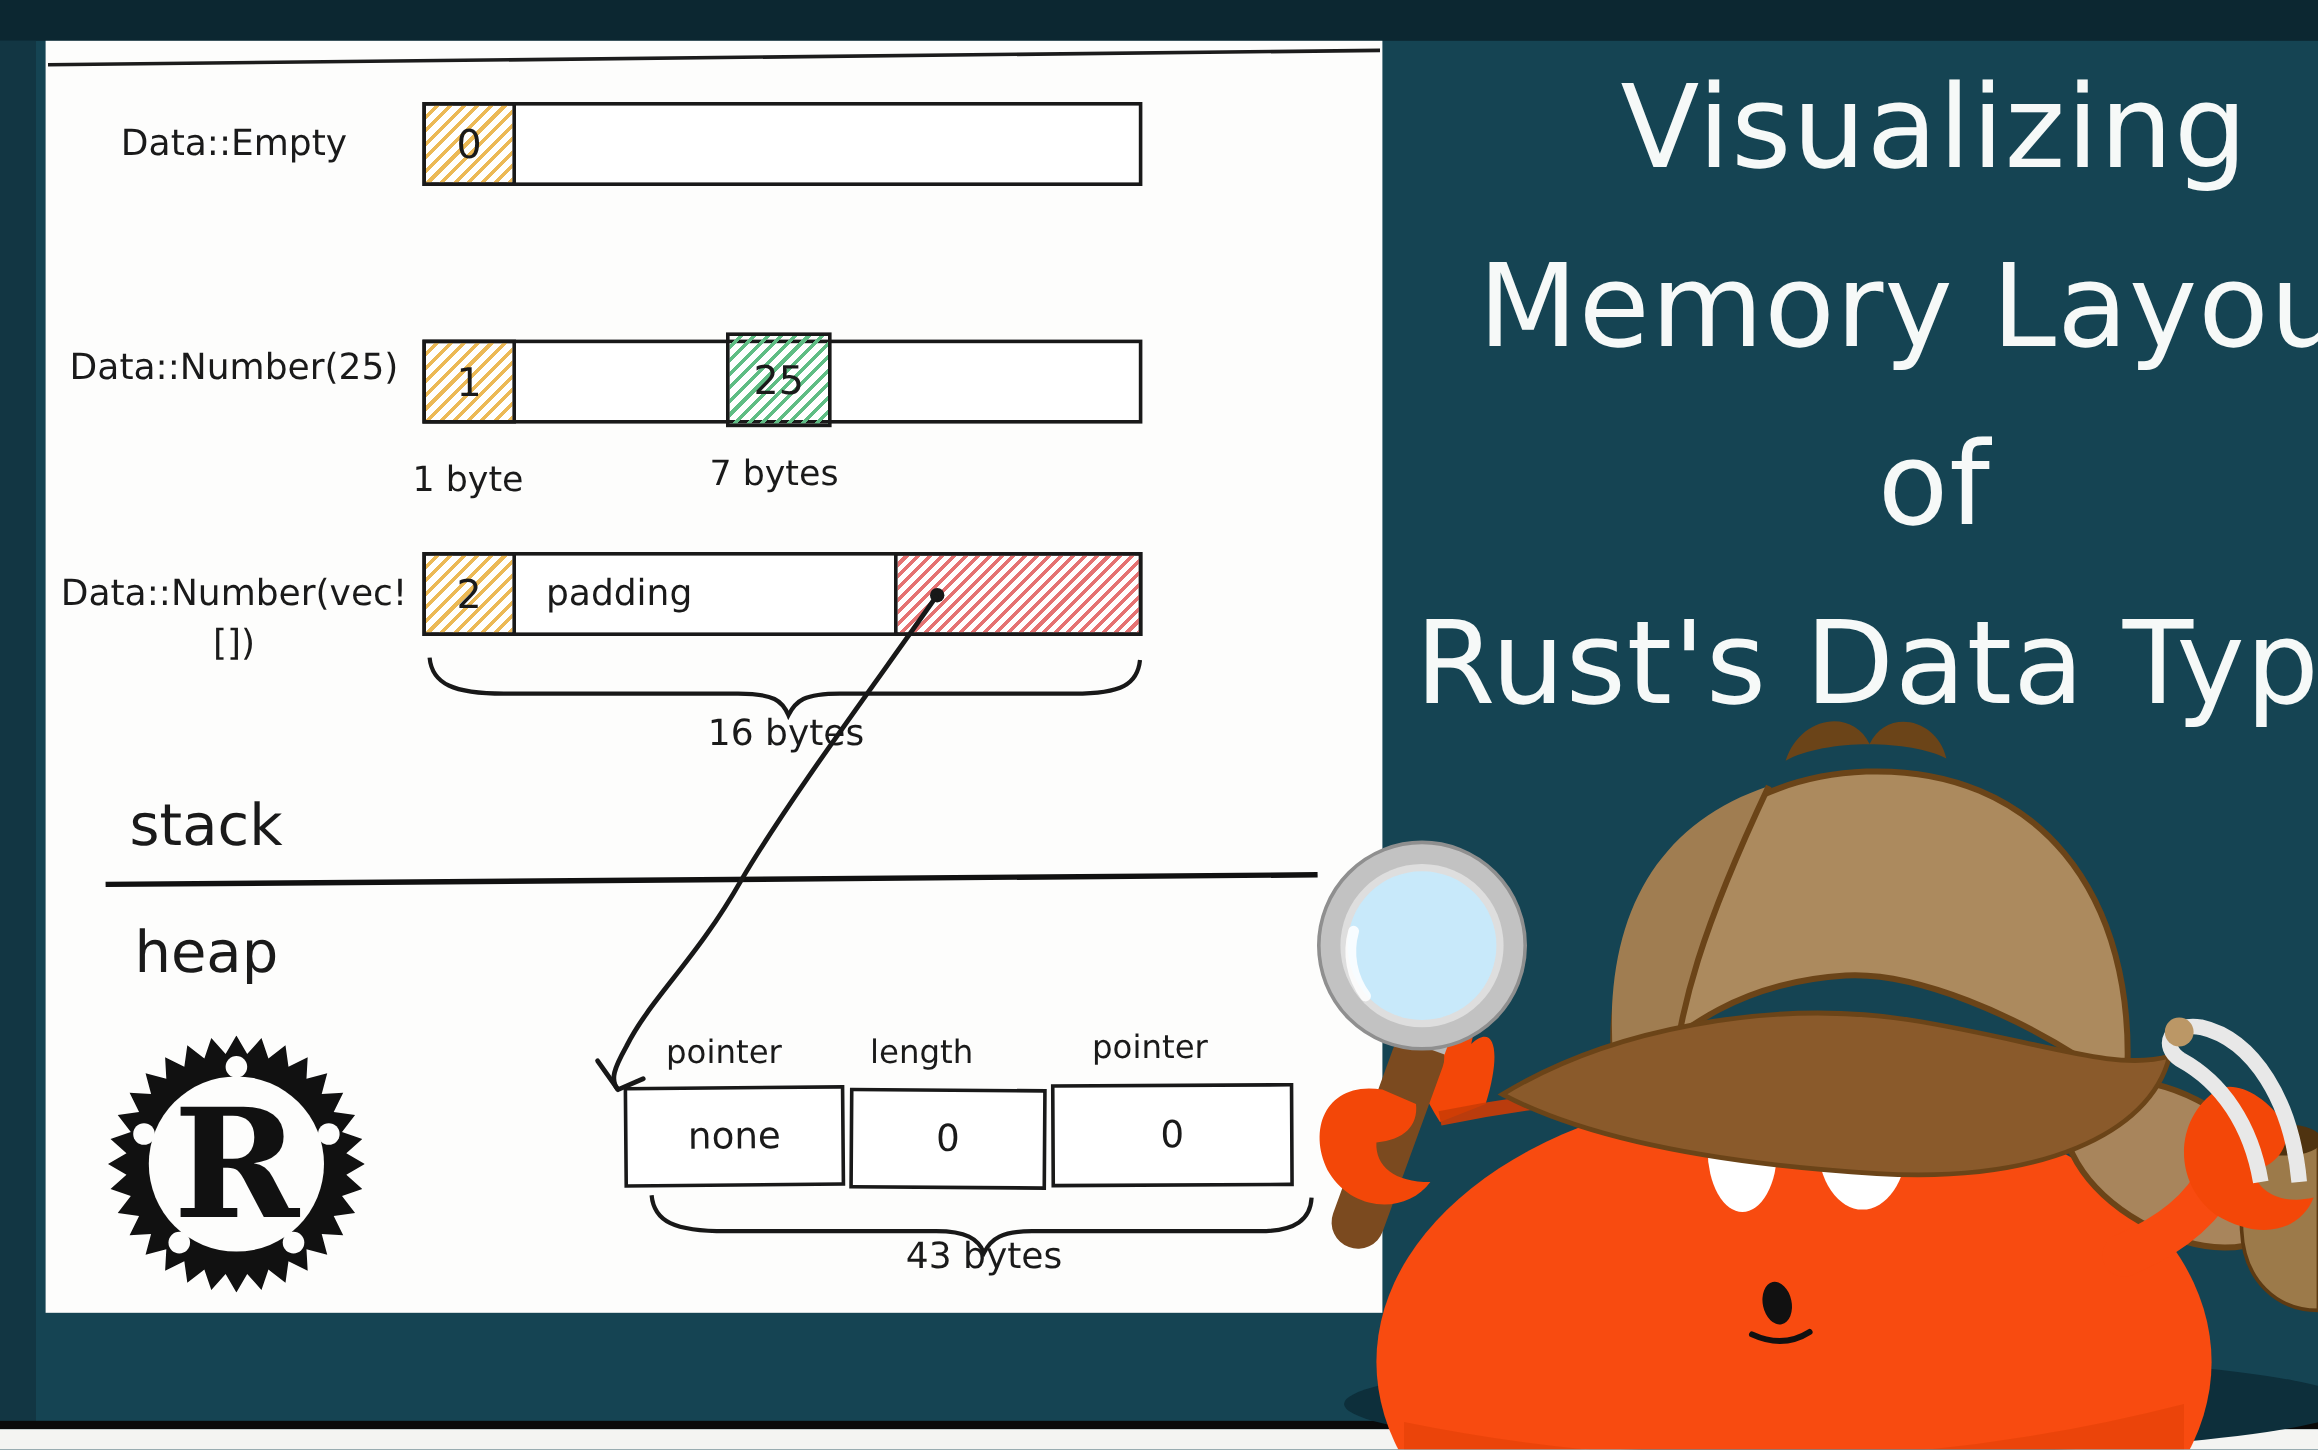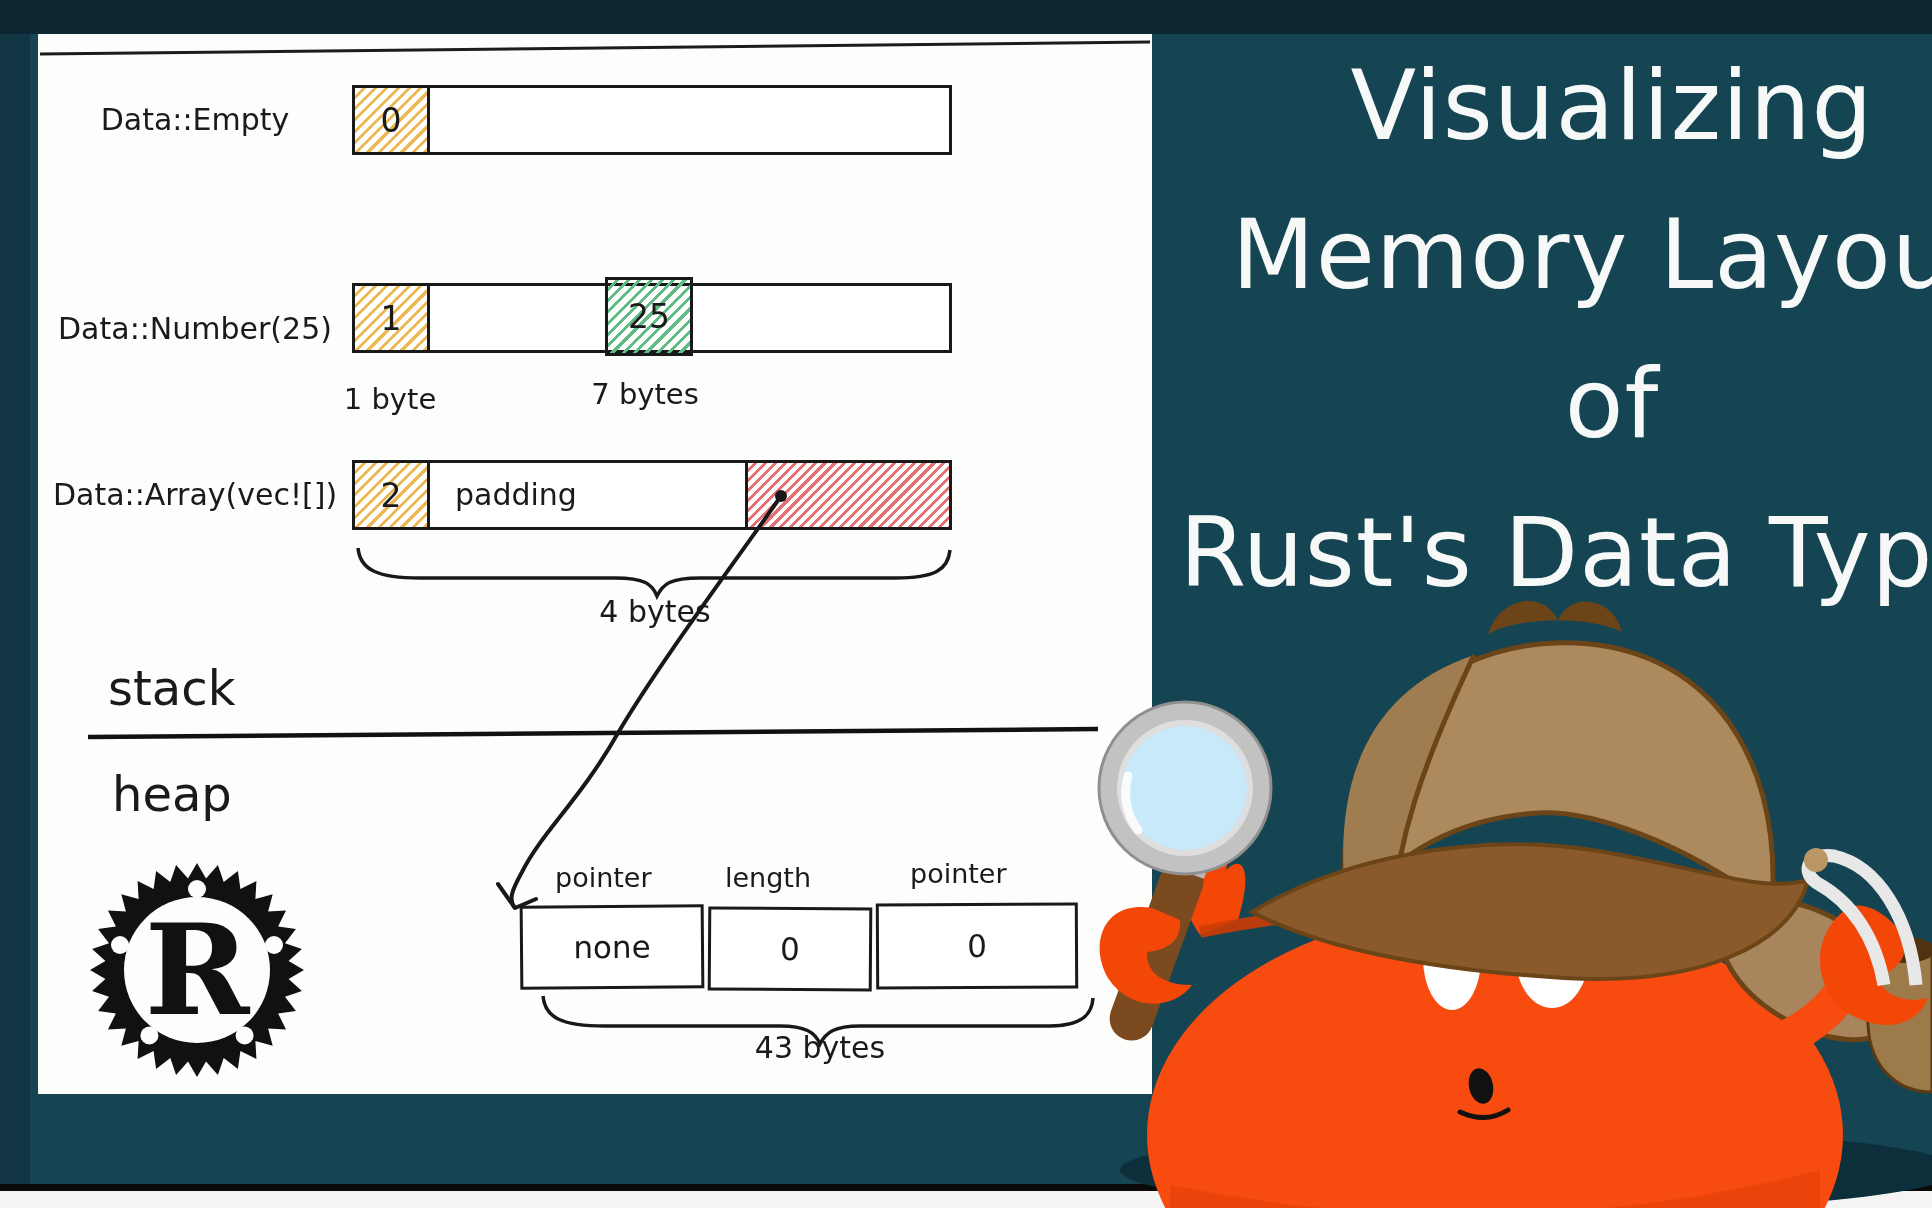--- a/index.html
+++ b/index.html
@@ -33,41 +33,41 @@
 <body>
 
 <div class="abs frame-top"></div>
 <div class="abs frame-left"></div>
 <div class="abs bottom-line"></div>
 <div class="abs bottom-strip"></div>
 
 <div class="abs panel"></div>
 
 <div class="abs row-label" style="left:50px;top:99px">Data::Empty</div>
-<div class="abs row-label" style="left:50px;top:308px">Data::Number(25)</div>
-<div class="abs row-label" style="left:50px;top:474px">Data::Array(vec![])</div>
+<div class="abs row-label" style="left:50px;top:286px">Data::Number(25)</div>
+<div class="abs row-label" style="left:50px;top:474px">Data::Number(vec![])</div>
 
 <div class="abs bar" style="top:85px">
   <div class="cell hatch-y" style="left:-3px;width:72px">0</div>
 </div>
 
 <div class="abs bar" style="top:283px">
   <div class="cell hatch-y" style="left:-3px;width:72px">1</div>
   <div class="cell hatch-g" style="left:250px;width:82px;top:-9px;bottom:-6px">25</div>
 </div>
 
 <div class="abs bar" style="top:460px">
   <div class="cell hatch-y" style="left:-3px;width:72px">2</div>
   <div class="abs" style="left:100px;top:14px;width:270px;font-size:30px">padding</div>
   <div class="cell hatch-r" style="left:390px;right:-3px"></div>
 </div>
 
 <div class="abs note" style="left:320px;top:382px;width:140px">1 byte</div>
 <div class="abs note" style="left:575px;top:377px;width:140px">7 bytes</div>
-<div class="abs brace-label" style="left:575px;top:594px;width:160px">4 bytes</div>
+<div class="abs brace-label" style="left:575px;top:594px;width:160px">16 bytes</div>
 
 <div class="abs region-label" style="left:108px;top:660px">stack</div>
 <div class="abs region-label" style="left:112px;top:766px">heap</div>
 
 <div class="abs hdr" style="left:555px;top:862px">pointer</div>
 <div class="abs hdr" style="left:725px;top:862px">length</div>
 <div class="abs hdr" style="left:910px;top:858px">pointer</div>
 
 <div class="abs vbox" style="left:520px;top:905px;width:184px;height:84px;transform:rotate(-0.5deg)">none</div>
 <div class="abs vbox" style="left:708px;top:907px;width:164px;height:84px;transform:rotate(0.4deg)">0</div>

